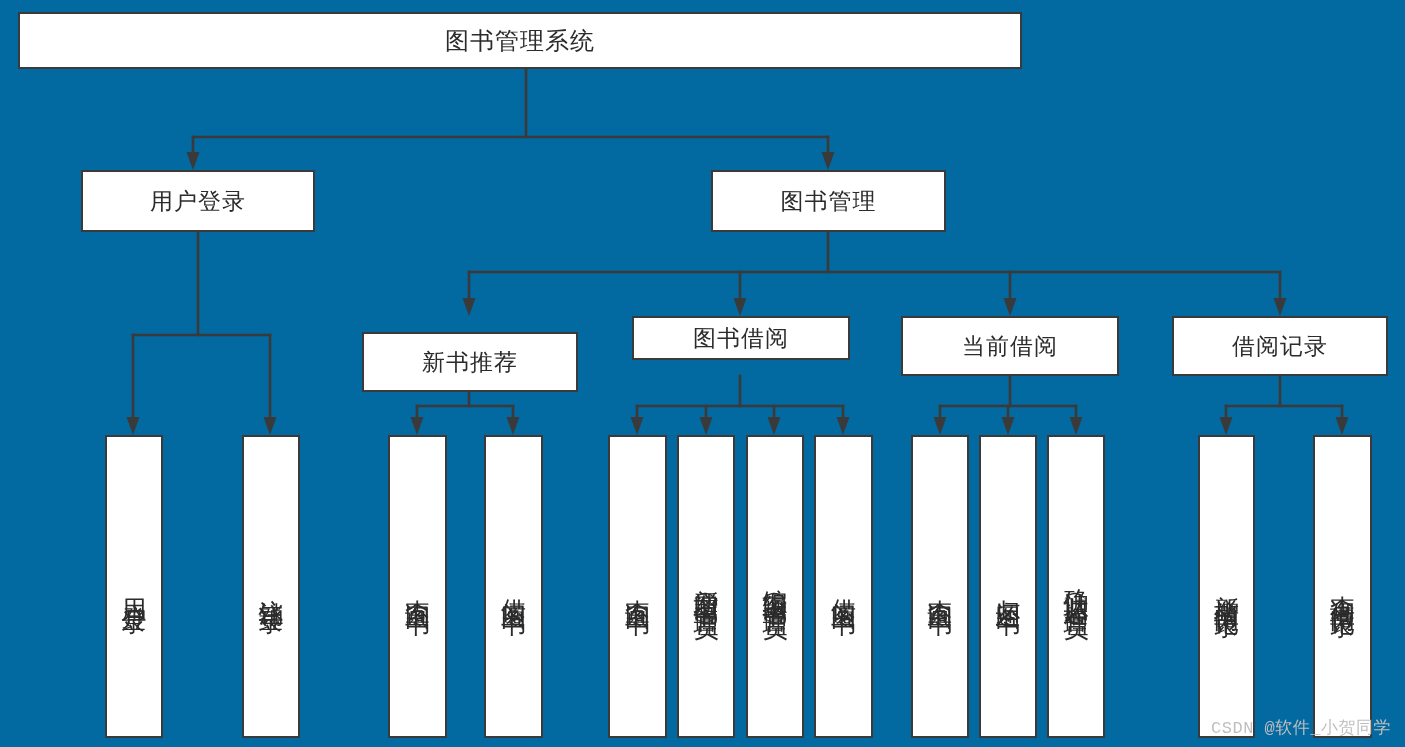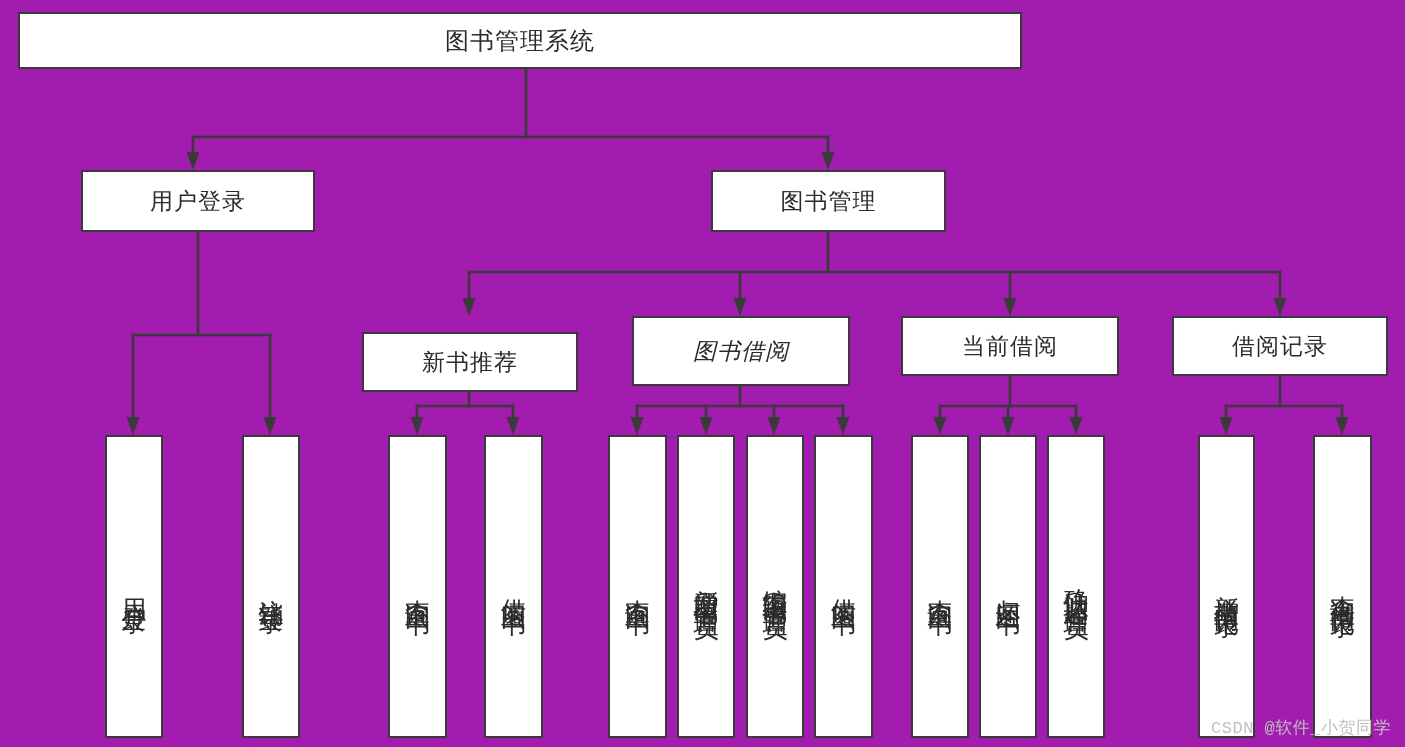--- a/index.html
+++ b/index.html
@@ -8,21 +8,21 @@
     padding: 0;
     background: #ffffff;
   }
   body {
     font-family: "Liberation Sans", "DejaVu Sans", sans-serif;
   }
   #diagram-root {
     position: relative;
     width: 1405px;
     height: 747px;
-    background: #a21caf;
+    background: #0369a1;
     overflow: hidden;
   }
   #edge-layer {
     position: absolute;
     left: 0;
     top: 0;
     width: 1405px;
     height: 747px;
     pointer-events: none;
   }
@@ -141,21 +141,21 @@
   <div class="node horiz" id="node-l2-0" style="left: 81px; top: 170px; width: 234px; height: 62px;">
     <span class="node-label">用户登录</span>
   </div>
   <div class="node horiz" id="node-l2-1" style="left: 711px; top: 170px; width: 235px; height: 62px;">
     <span class="node-label">图书管理</span>
   </div>
 
   <div class="node horiz" id="node-l3-0" style="left: 362px; top: 332px; width: 216px; height: 60px;">
     <span class="node-label">新书推荐</span>
   </div>
-  <div class="node horiz" id="node-l3-1" style="left: 632px; top: 316px; width: 218px; height: 70px; font-style: italic;">
+  <div class="node horiz" id="node-l3-1" style="left: 632px; top: 316px; width: 218px; height: 44px;">
     <span class="node-label">图书借阅</span>
   </div>
   <div class="node horiz" id="node-l3-3" style="left: 1172px; top: 316px; width: 216px; height: 60px;">
     <span class="node-label">借阅记录</span>
   </div>
   <div class="node horiz" id="node-l3-2" style="left: 901px; top: 316px; width: 218px; height: 60px;">
     <span class="node-label">当前借阅</span>
   </div>
 
   <div class="node vert" id="node-leaf-0" style="left: 105px; top: 435px; width: 58px; height: 303px;">

